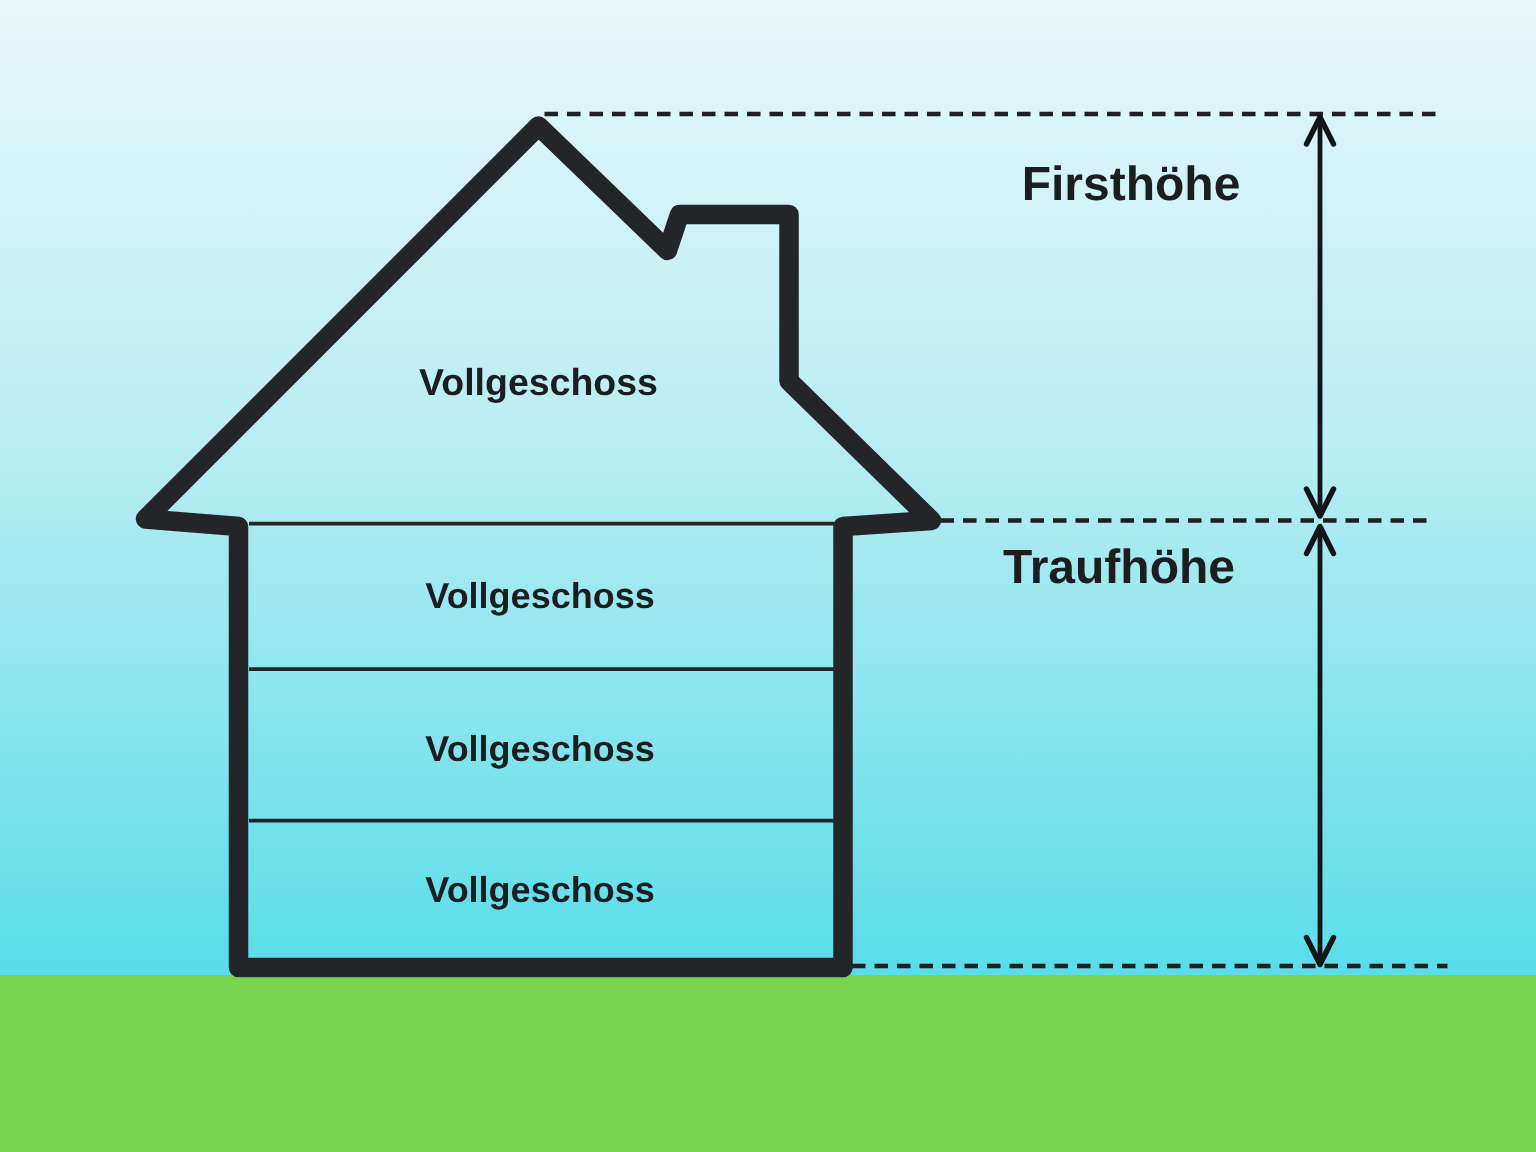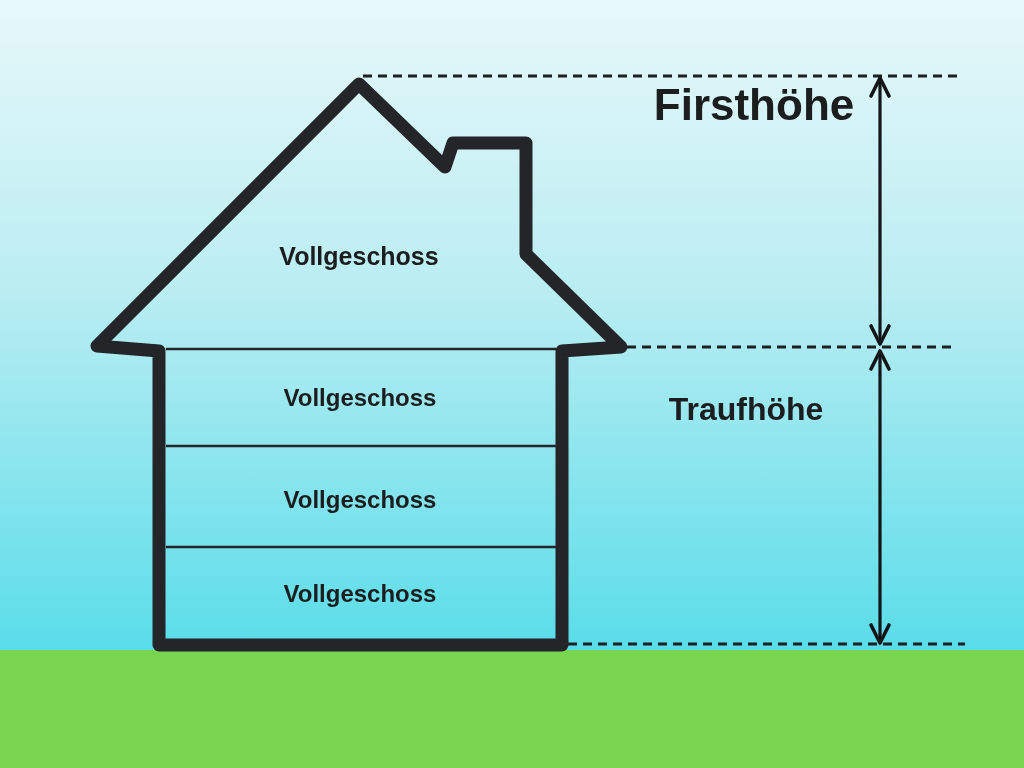--- a/index.html
+++ b/index.html
@@ -72,22 +72,22 @@
     position: absolute;
     transform: translate(-50%, -50%);
     white-space: nowrap;
     font-weight: 700;
     color: var(--text);
   }
   .label-attic    { left: 359px; top: 256px; font-size: 25px; }
   .label-floor-1  { left: 360px; top: 398px; font-size: 24px; }
   .label-floor-2  { left: 360px; top: 500px; font-size: 24px; }
   .label-floor-3  { left: 360px; top: 594px; font-size: 24px; }
-  .label-ridge    { left: 754px; top: 105px; font-size: 44px; }
-  .label-eaves    { left: 746px; top: 409px; font-size: 32px; }
+  .label-ridge    { left: 754px; top: 123px; font-size: 32px; }
+  .label-eaves    { left: 746px; top: 378px; font-size: 32px; }
 </style>
 </head>
 <body>
 
 <div class="scene">
 
   <div class="sky"></div>
   <div class="grass"></div>
 
   <svg class="diagram" viewBox="0 0 1024 768">

